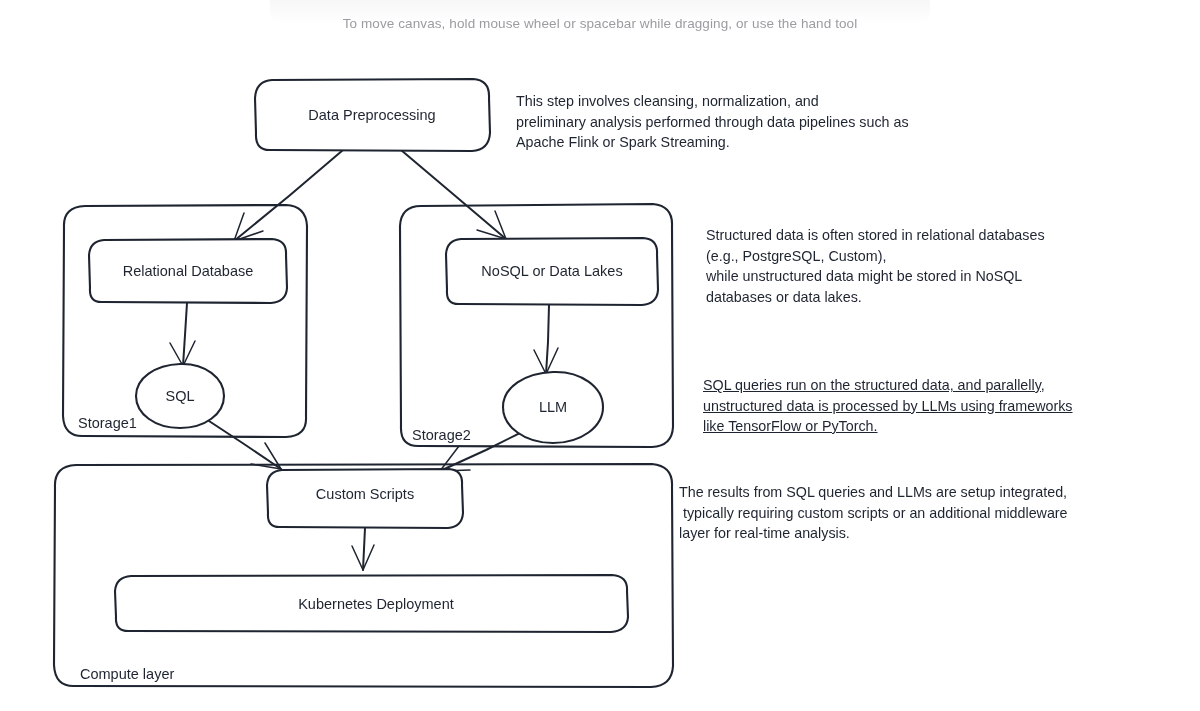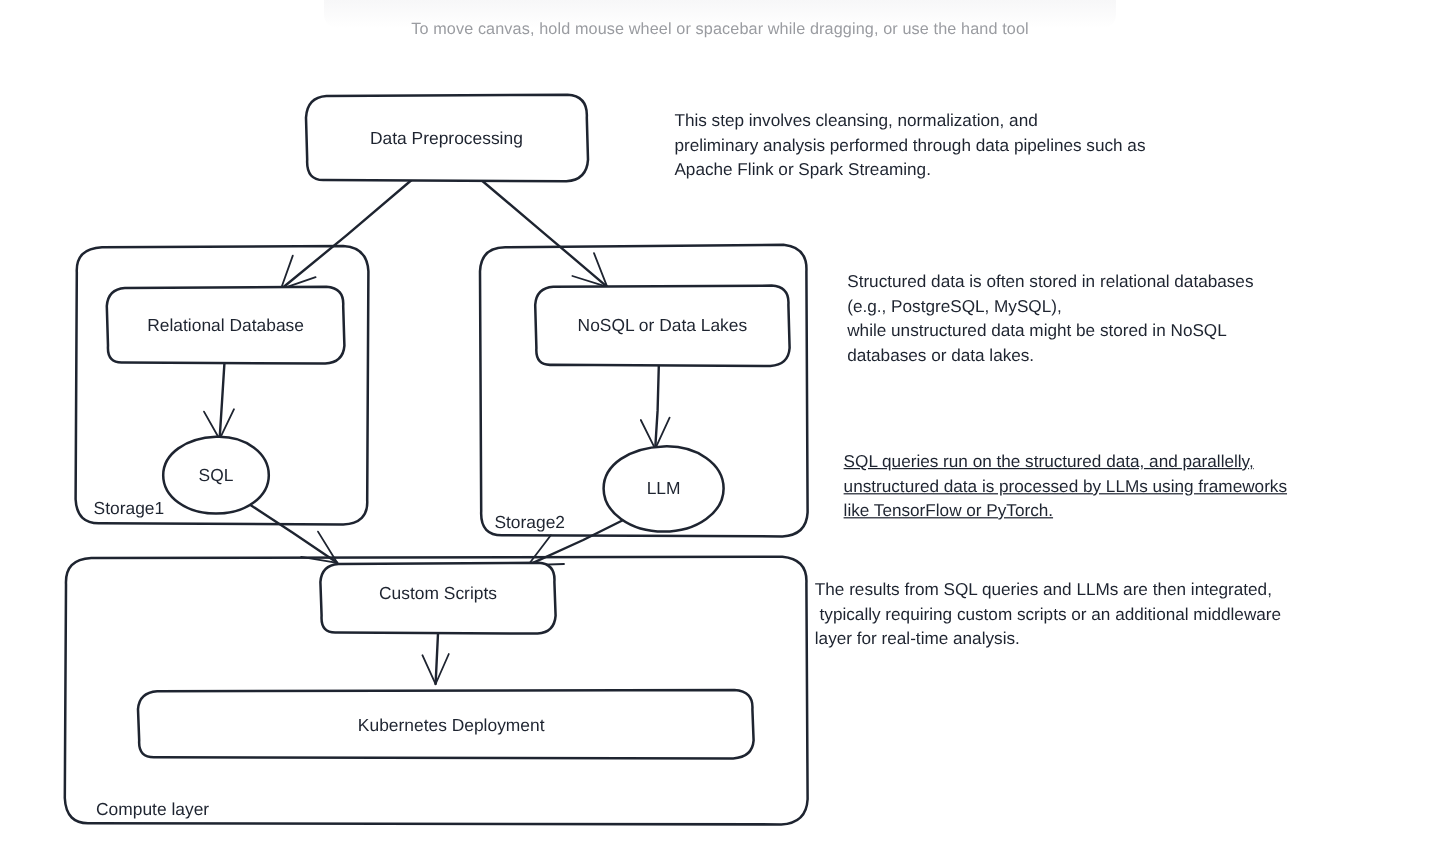--- a/index.html
+++ b/index.html
@@ -186,31 +186,31 @@
     </g>
 
     <g>
       <path class="stroke node-shape" d="M 131 576 L 612 575 Q 628 576 627 591 L 628 617 Q 627 631 611 632
                L 130 631 Q 115 632 116 617 L 115 591 Q 116 577 131 576 Z"></path>
       <text class="node-label" x="376" y="605">Kubernetes Deployment</text>
     </g>
 
   </svg>
 
-  <div class="annot" style="left:562px; top:91px;">This step involves cleansing, normalization, and
+  <div class="annot" style="left:516px; top:91px;">This step involves cleansing, normalization, and
 preliminary analysis performed through data pipelines such as
 Apache Flink or Spark Streaming.</div>
 
   <div class="annot" style="left:706px; top:225px;">Structured data is often stored in relational databases
-(e.g., PostgreSQL, MySQL),
+(e.g., PostgreSQL, Custom),
 while unstructured data might be stored in NoSQL
 databases or data lakes.</div>
 
   <div class="annot" style="left:703px; top:375px;text-decoration:underline;">SQL queries run on the structured data, and parallelly,
 unstructured data is processed by LLMs using frameworks
 like TensorFlow or PyTorch.</div>
 
-  <div class="annot" style="left:679px; top:482px;">The results from SQL queries and LLMs are then integrated,
+  <div class="annot" style="left:679px; top:482px;">The results from SQL queries and LLMs are setup integrated,
  typically requiring custom scripts or an additional middleware
 layer for real-time analysis.</div>
 
 
 </div>
 
 </body></html>

